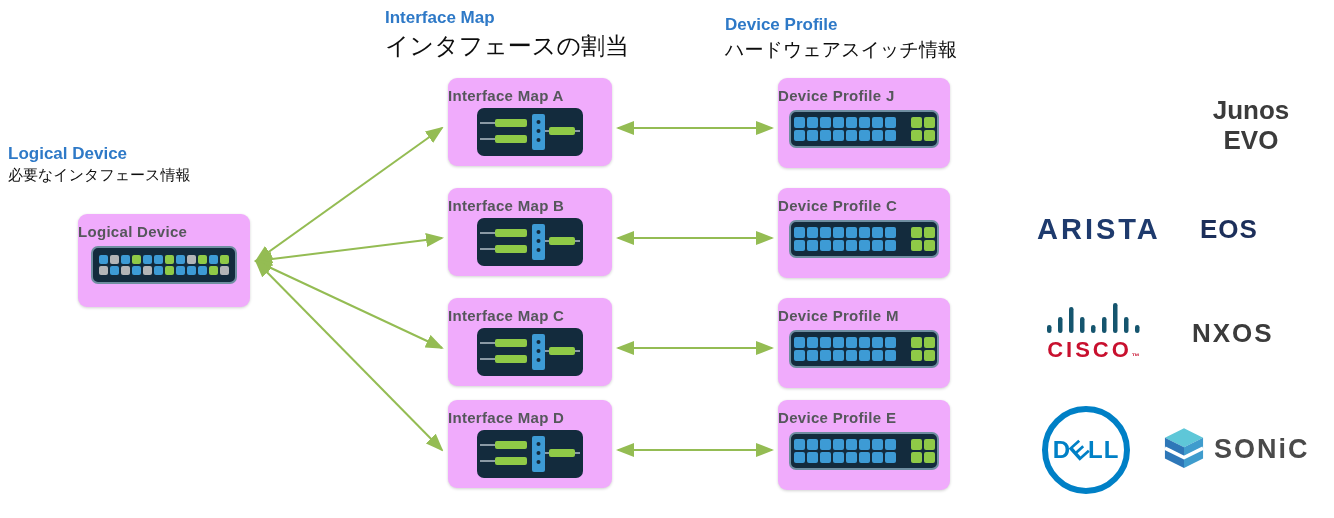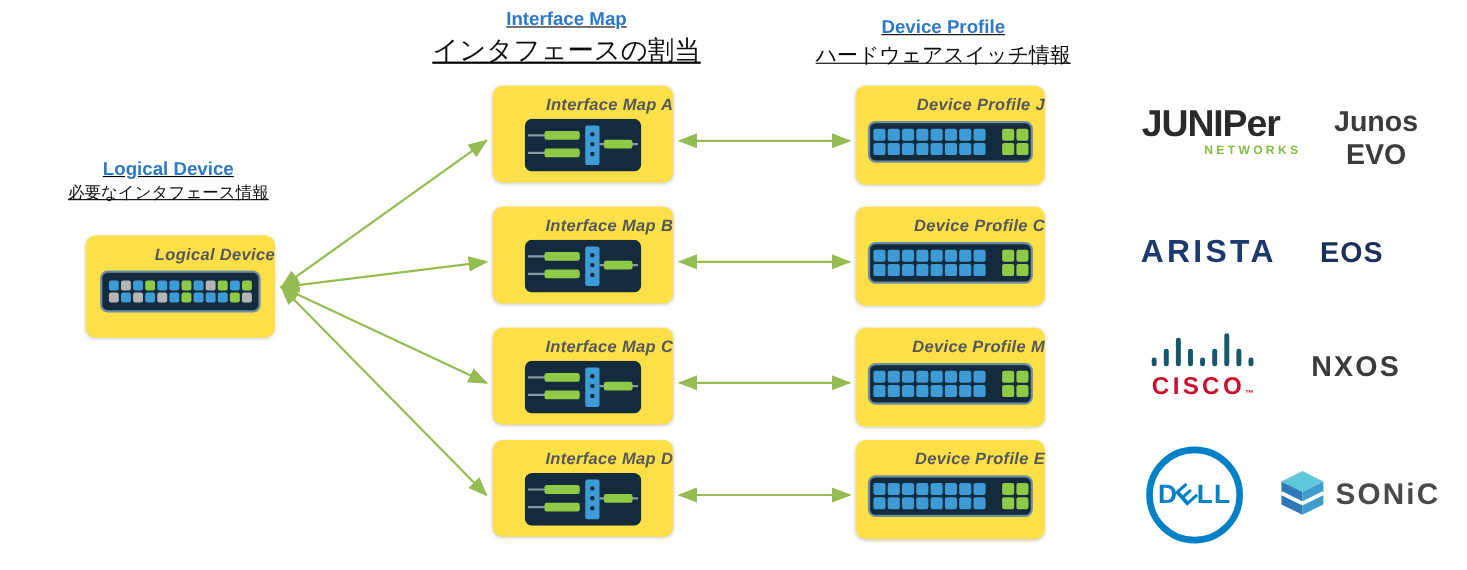--- a/index.html
+++ b/index.html
@@ -1,26 +1,26 @@
 <!DOCTYPE html>
 <html><head>
 <meta charset="utf-8">
 <style>
   * { margin:0; padding:0; box-sizing:border-box; }
   html,body { background:#fff; }
   body { font-family:"Liberation Sans", sans-serif; }
   #canvas { position:relative; width:1334px; height:518px; background:#ffffff; overflow:hidden; }
 
   
-  .col-header { position:absolute; text-align:center;text-decoration:underline; }
+  .col-header { position:absolute; text-align:left; }
   .col-header .hd-title { font-size:17px; font-weight:700; color:#2e79c7; }
   .col-header .hd-sub { font-size:24px; color:#0d0d0d; margin-top:2px; white-space:nowrap; }
 
   
-  .card { position:absolute; background:#fde047; border-radius:9px; box-shadow:0 1px 3px rgba(0,0,0,.18); text-align:right;font-style:italic; }
+  .card { position:absolute; background:#f0abfc; border-radius:9px; box-shadow:0 1px 3px rgba(0,0,0,.18); text-align:left; }
   .card-title { font-size:15px; font-weight:700; color:#55575b; margin-top:9px; letter-spacing:.3px; }
   .navy-panel { background:#132b3d; border:2px solid #6f8ea1; border-radius:7px; margin:6px auto 0 auto;
                 display:flex; flex-direction:column; justify-content:center; align-items:center; }
   .port-row { display:flex; justify-content:center; }
   .port { display:inline-block; width:9px; height:9px; border-radius:2px; margin:1px; }
   .p-blue { background:#3d9bd5; } .p-green { background:#8fca47; } .p-gray { background:#b3b5b7; }
   .p-gap { background:transparent; width:8px; }
   .dp-panel .port { width:11px; height:11px; }
 
   .lg-card { left:78px; top:214px; width:172px; height:93px; }
@@ -306,24 +306,20 @@
       <line x1="256" y1="261" x2="442" y2="238"></line>
       <line x1="256" y1="261" x2="442" y2="348"></line>
       <line x1="256" y1="261" x2="442" y2="450"></line>
       <line x1="618" y1="128" x2="772" y2="128"></line>
       <line x1="618" y1="238" x2="772" y2="238"></line>
       <line x1="618" y1="348" x2="772" y2="348"></line>
       <line x1="618" y1="450" x2="772" y2="450"></line>
     </g>
   </svg>
 
-  <div class="vendor" style="left:1038px;top:96px;width:145px;">
-    <div class="juniper-word">JUNIPer</div>
-    <div class="juniper-sub">NETWORKS</div>
-  </div>
   <div class="vendor junos os-text" style="left:1196px;top:96px;">
     <div>Junos</div>
     <div>EVO</div>
   </div>
 
   <div class="vendor arista-word" style="left:1037px;top:213px;">ARISTA</div>
   <div class="vendor eos" style="left:1200px;top:214px;">EOS</div>
 
   <div class="vendor cisco-wrap" style="left:1043px;top:297px;">
     <svg width="100" height="38" viewBox="0 0 100 38">

